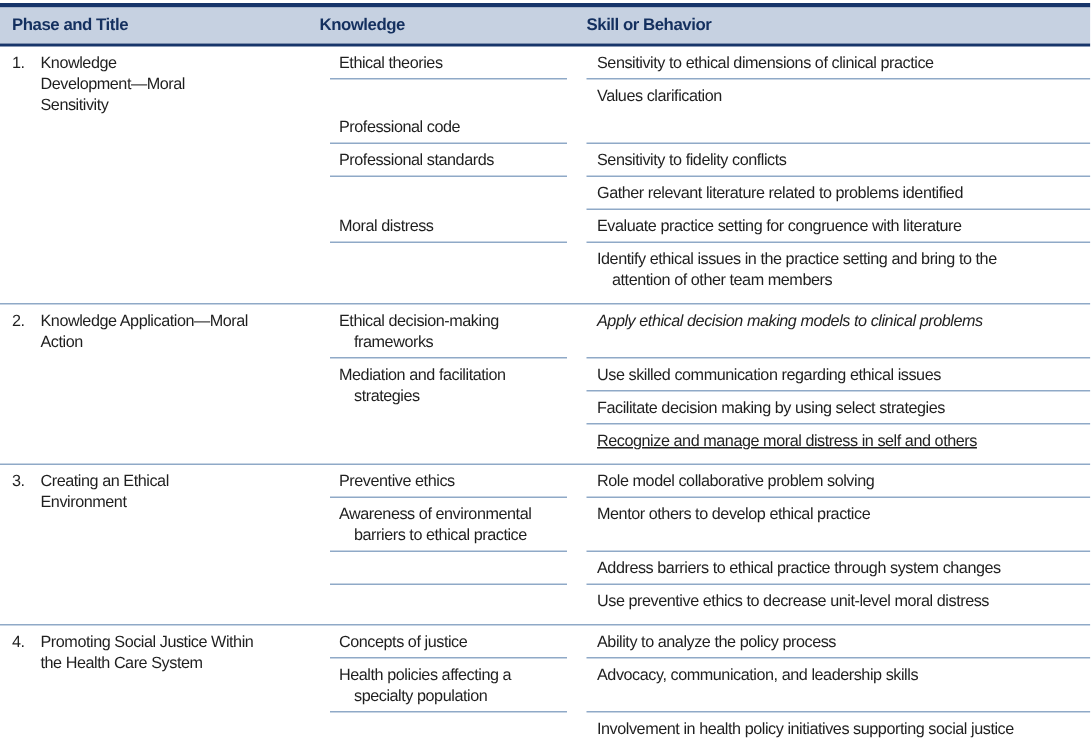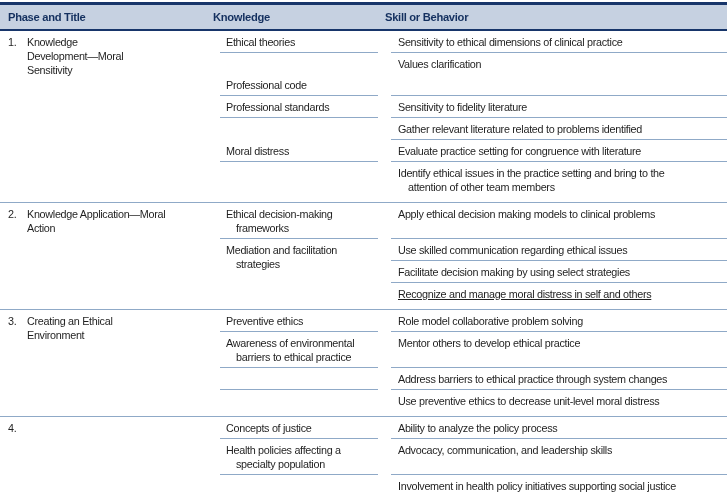--- a/index.html
+++ b/index.html
@@ -29,21 +29,21 @@
     background: var(--header-bg);
   }
   .hcell {
     font-weight: bold;
     color: var(--header-text);
     font-size: 11.2px;
     padding: 6px 4px 5px 6px;
     line-height: 13px;
   }
   .hcell.c1 { padding-left: 8px; }
-  .hcell.c3 { padding-left: 7px; }
+  .hcell.c3 { padding-left: 7px; margin-left: 6px; }
   .phase {
     display: grid;
     grid-template-columns: 207px 171px 1fr;
     grid-auto-rows: minmax(21px, auto);
     border-bottom: 1px solid var(--row-line);
     padding-bottom: 5px;
   }
   .phase.last { border-bottom: none; padding-bottom: 3px; }
   .pcell {
     grid-column: 1;
@@ -83,37 +83,37 @@
           <div class="phase-title">Knowledge
 Development—Moral
 Sensitivity</div>
         </div>
         <div class="cell kcol bb" style="grid-area: 1 / 2 / span 1;">Ethical theories</div>
         <div class="cell kcol bb" style="grid-area: 3 / 2 / span 1;">Professional code</div>
         <div class="cell kcol bb" style="grid-area: 4 / 2 / span 1;">Professional standards</div>
         <div class="cell kcol bb" style="grid-area: 6 / 2 / span 1;">Moral distress</div>
         <div class="cell scol bb" style="grid-area: 1 / 3 / span 1;">Sensitivity to ethical dimensions of clinical practice</div>
         <div class="cell scol bb" style="grid-area: 2 / 3 / span 2;">Values clarification</div>
-        <div class="cell scol bb" style="grid-area: 4 / 3 / span 1;">Sensitivity to fidelity literature</div>
+        <div class="cell scol bb" style="grid-area: 4 / 3 / span 1;">Sensitivity to fidelity conflicts</div>
         <div class="cell scol bb" style="grid-area: 6 / 3 / span 1;">Evaluate practice setting for congruence with literature</div>
         <div class="cell scol bb" style="grid-area: 5 / 3 / span 1;">Gather relevant literature related to problems identified</div>
         <div class="cell scol" style="grid-area: 7 / 3 / span 1;">Identify ethical issues in the practice setting and bring to the
 attention of other team members</div>
       </div>
       <div class="phase">
         <div class="pcell" style="grid-row: 1 / span 4;">
           <div class="phase-number">2.</div>
           <div class="phase-title">Knowledge Application—Moral
 Action</div>
         </div>
         <div class="cell kcol bb" style="grid-area: 1 / 2 / span 1;">Ethical decision-making
 frameworks</div>
         <div class="cell kcol" style="grid-area: 2 / 2 / span 3;">Mediation and facilitation
 strategies</div>
-        <div class="cell scol bb" style="grid-area: 1 / 3 / span 1;">Apply ethical decision making models to clinical problems</div>
+        <div class="cell scol bb" style="grid-area: 1 / 3 / span 1; font-style: italic;">Apply ethical decision making models to clinical problems</div>
         <div class="cell scol bb" style="grid-area: 2 / 3 / span 1;">Use skilled communication regarding ethical issues</div>
         <div class="cell scol bb" style="grid-area: 3 / 3 / span 1;">Facilitate decision making by using select strategies</div>
         <div class="cell scol" style="grid-area: 4 / 3 / span 1; text-decoration: underline;">Recognize and manage moral distress in self and others</div>
       </div>
       <div class="phase">
         <div class="pcell" style="grid-row: 1 / span 4;">
           <div class="phase-number">3.</div>
           <div class="phase-title">Creating an Ethical
 Environment</div>
         </div>
@@ -122,20 +122,22 @@
 barriers to ethical practice</div>
         <div class="cell kcol bb" style="grid-area: 3 / 2 / span 1;"></div>
         <div class="cell scol bb" style="grid-area: 1 / 3 / span 1;">Role model collaborative problem solving</div>
         <div class="cell scol bb" style="grid-area: 2 / 3 / span 1;">Mentor others to develop ethical practice</div>
         <div class="cell scol bb" style="grid-area: 3 / 3 / span 1;">Address barriers to ethical practice through system changes</div>
         <div class="cell scol" style="grid-area: 4 / 3 / span 1;">Use preventive ethics to decrease unit-level moral distress</div>
       </div>
       <div class="phase last">
         <div class="pcell" style="grid-row: 1 / span 3;">
           <div class="phase-number">4.</div>
+          <div class="phase-title">Promoting Social Justice Within
+the Health Care System</div>
         </div>
         <div class="cell kcol bb" style="grid-area: 1 / 2 / span 1;">Concepts of justice</div>
         <div class="cell kcol bb" style="grid-area: 2 / 2 / span 1;">Health policies affecting a
 specialty population</div>
         <div class="cell scol bb" style="grid-area: 1 / 3 / span 1;">Ability to analyze the policy process</div>
         <div class="cell scol bb" style="grid-area: 2 / 3 / span 1;">Advocacy, communication, and leadership skills</div>
         <div class="cell scol" style="grid-area: 3 / 3 / span 1;">Involvement in health policy initiatives supporting social justice</div>
       </div>
     </div>
 

